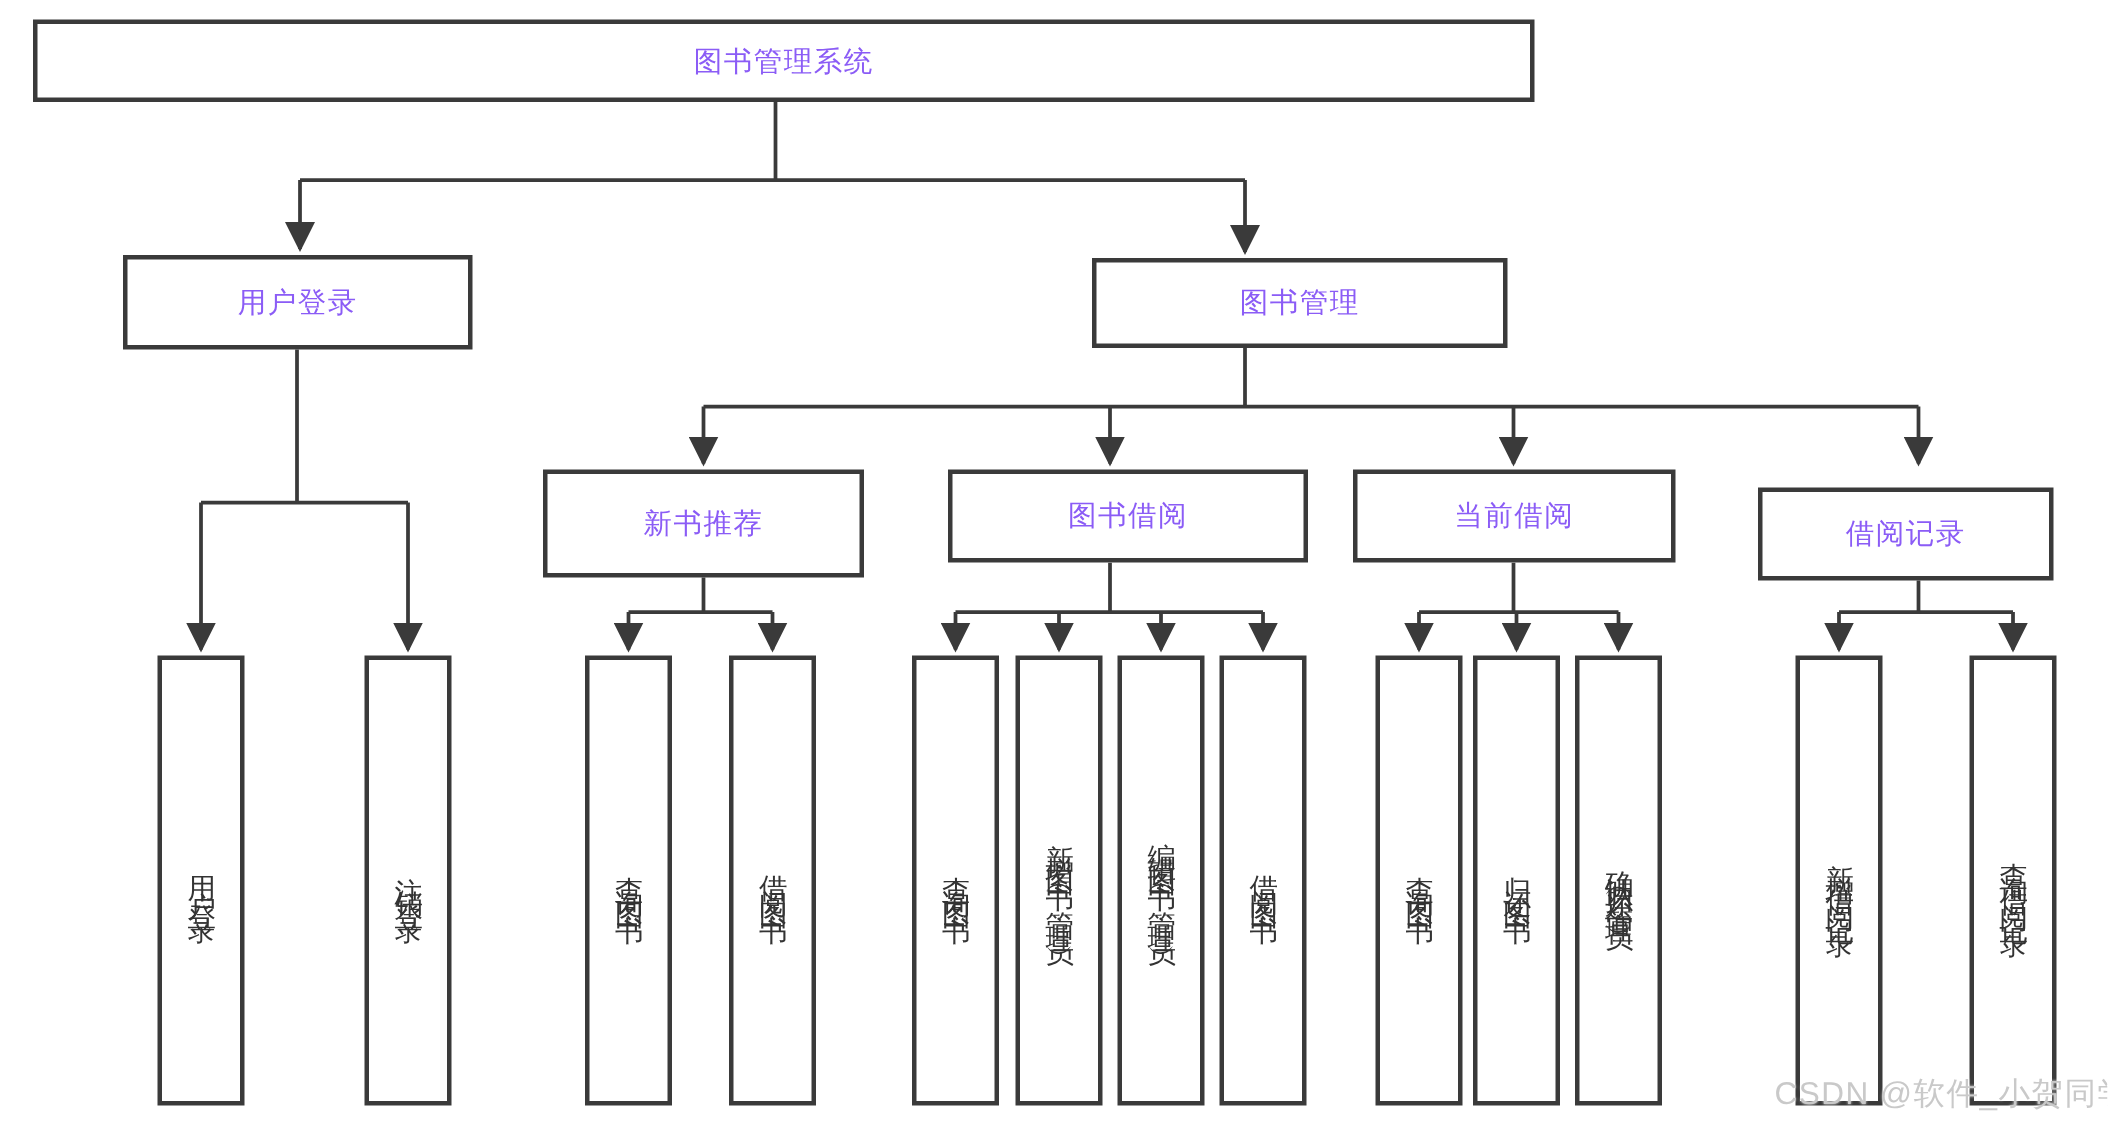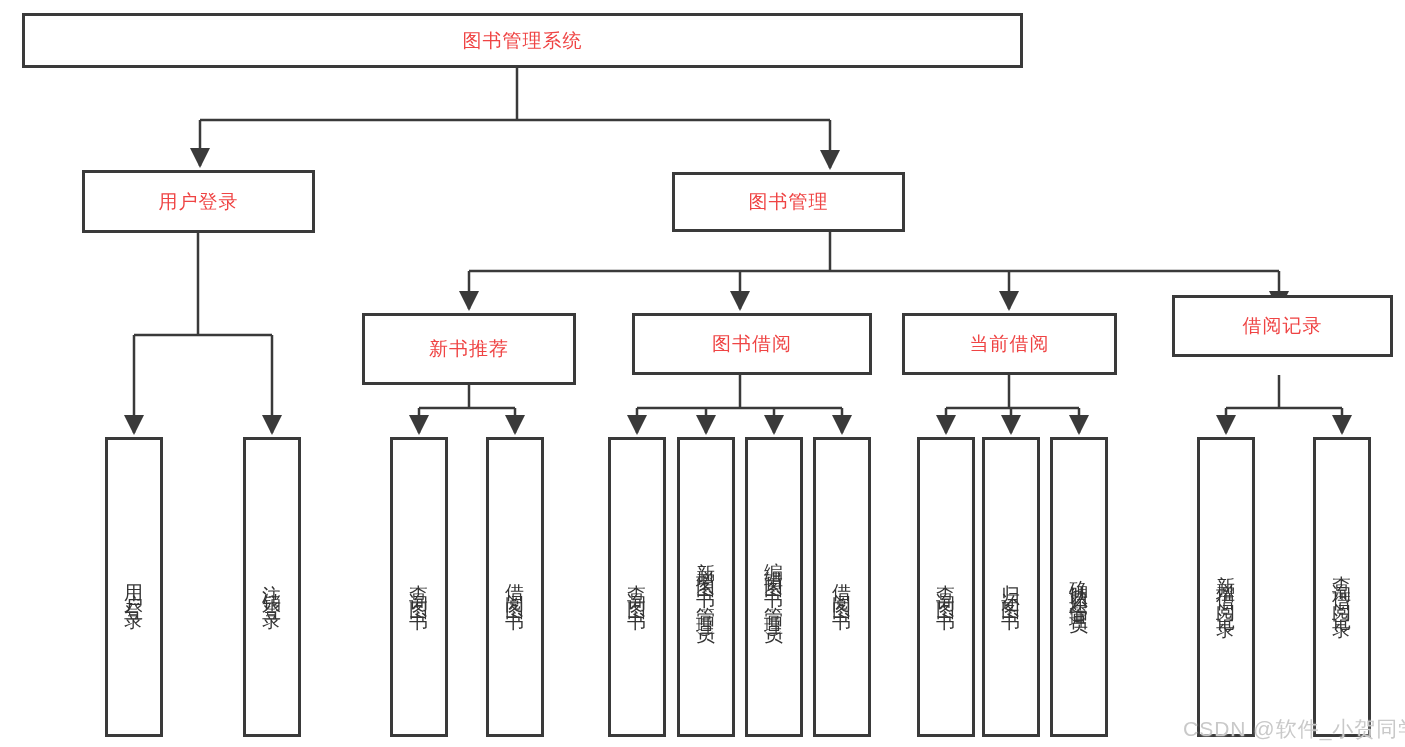--- a/index.html
+++ b/index.html
@@ -12,21 +12,21 @@
   }
   #connectors{position:absolute;left:0;top:0;width:1405px;height:747px;}
   .node{
     position:absolute;
     box-sizing:border-box;
     border:3px solid #3a3a3a;
     background:#ffffff;
     display:flex;
     align-items:center;
     justify-content:center;
-    color:#ef4444;
+    color:#8b5cf6;
     font-size:19px;
     letter-spacing:1px;
     z-index:2;
   }
   .vnode{
     position:absolute;
     box-sizing:border-box;
     border:3px solid #3a3a3a;
     background:#ffffff;
     display:flex;
@@ -105,26 +105,26 @@
       <path d="M1279 375 V408"></path>
       <path d="M1226 408 H1342"></path>
       <path d="M1226 408 V433" marker-end="url(#arrow)"></path>
       <path d="M1342 408 V433" marker-end="url(#arrow)"></path>
     </g>
   </svg>
 
   <div class="node" style="left:22px;top:13px;width:1001px;height:55px;">图书管理系统</div>
 
   <div class="node" style="left:82px;top:170px;width:233px;height:63px;">用户登录</div>
-  <div class="node" style="left:672px;top:172px;width:233px;height:60px;">图书管理</div>
+  <div class="node" style="left:728px;top:172px;width:277px;height:60px;">图书管理</div>
 
   <div class="node" style="left:362px;top:313px;width:214px;height:72px;">新书推荐</div>
   <div class="node" style="left:632px;top:313px;width:240px;height:62px;">图书借阅</div>
   <div class="node" style="left:902px;top:313px;width:215px;height:62px;font-family:Liberation Serif, serif;">当前借阅</div>
-  <div class="node" style="left:1172px;top:295px;width:221px;height:62px;font-family:Liberation Serif, serif;">借阅记录</div>
+  <div class="node" style="left:1172px;top:325px;width:197px;height:62px;font-family:Liberation Serif, serif;">借阅记录</div>
 
   <div class="vnode" style="left:105px;top:437px;width:58px;height:300px;">
     <span class="vtext">用户登录</span>
   </div>
   <div class="vnode" style="left:243px;top:437px;width:58px;height:300px;">
     <span class="vtext">注销登录</span>
   </div>
   <div class="vnode" style="left:390px;top:437px;width:58px;height:300px;">
     <span class="vtext">查询图书</span>
   </div>

